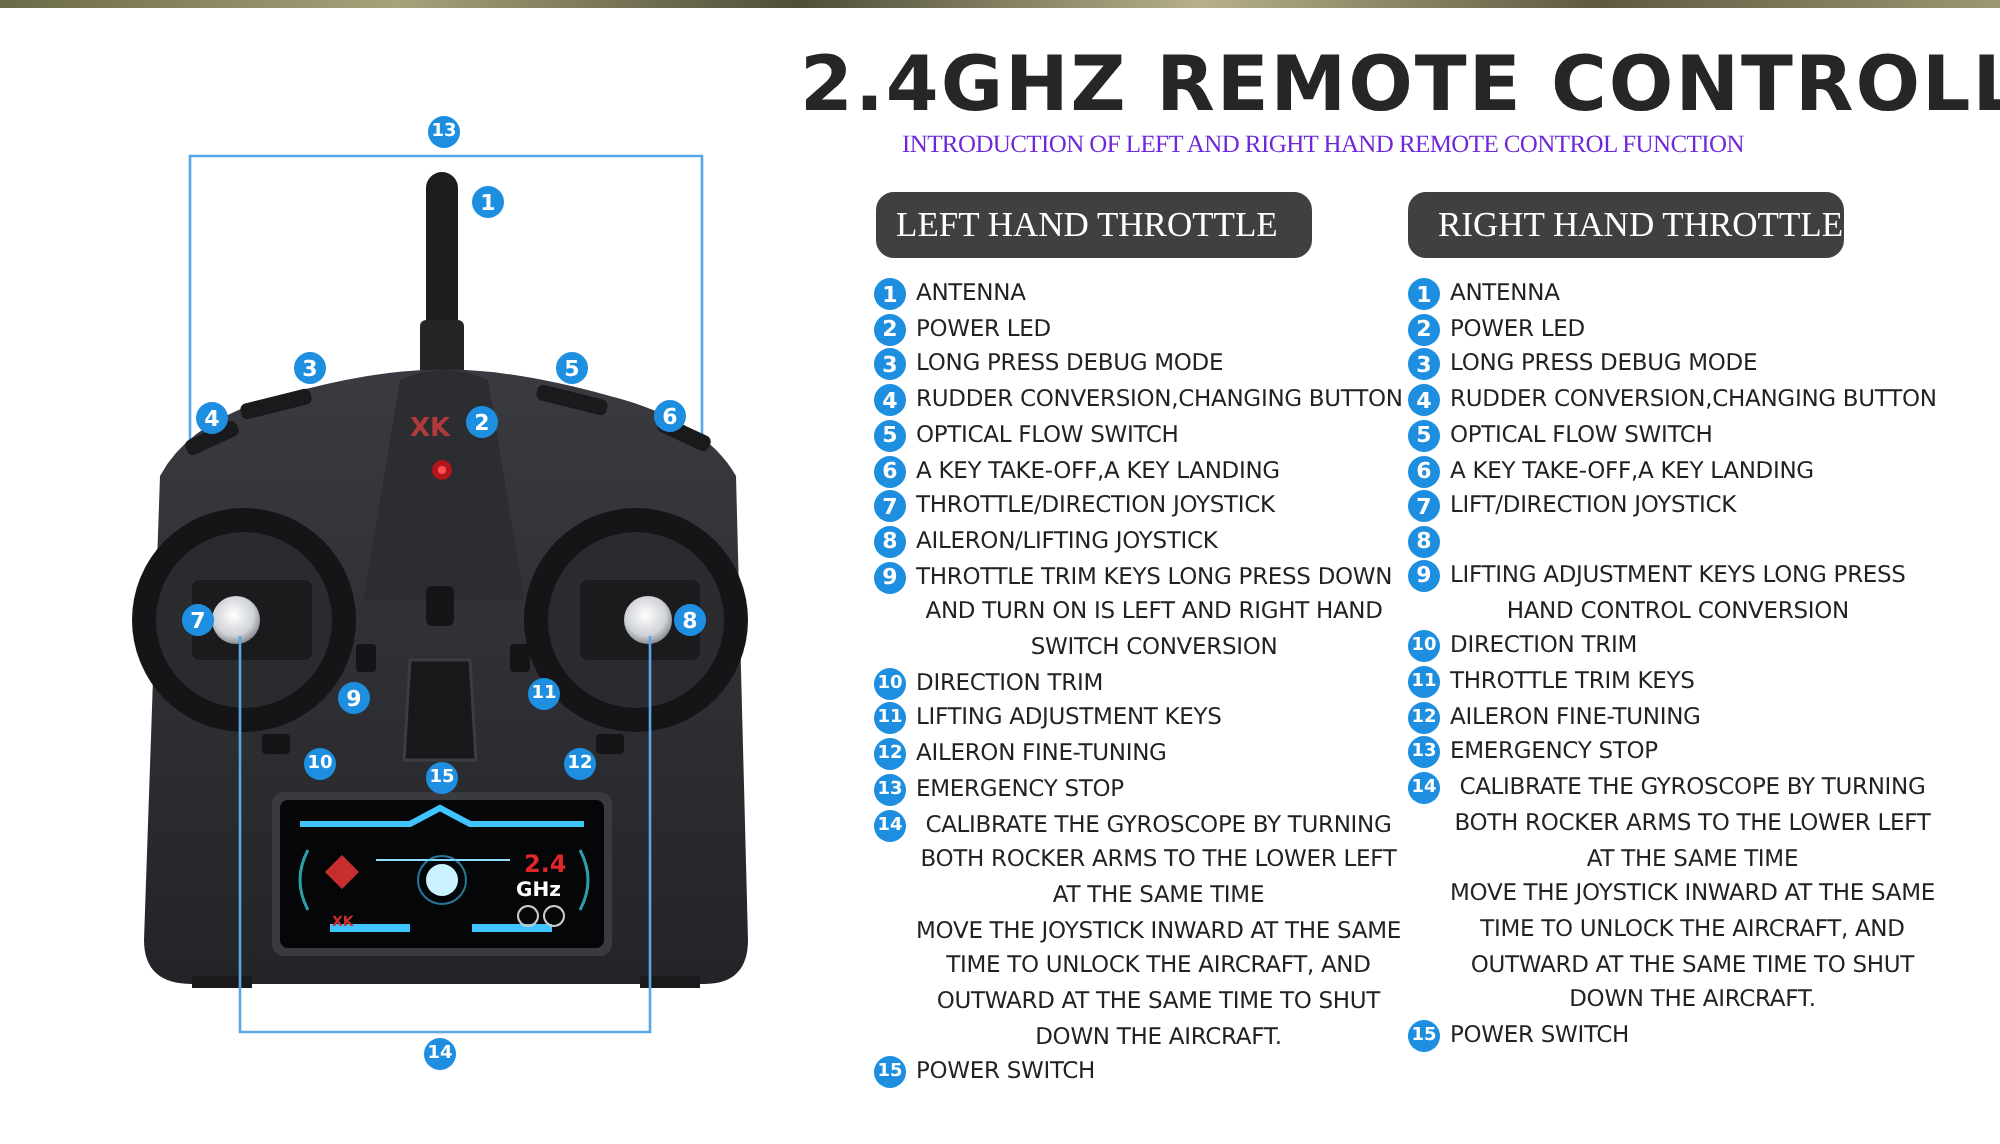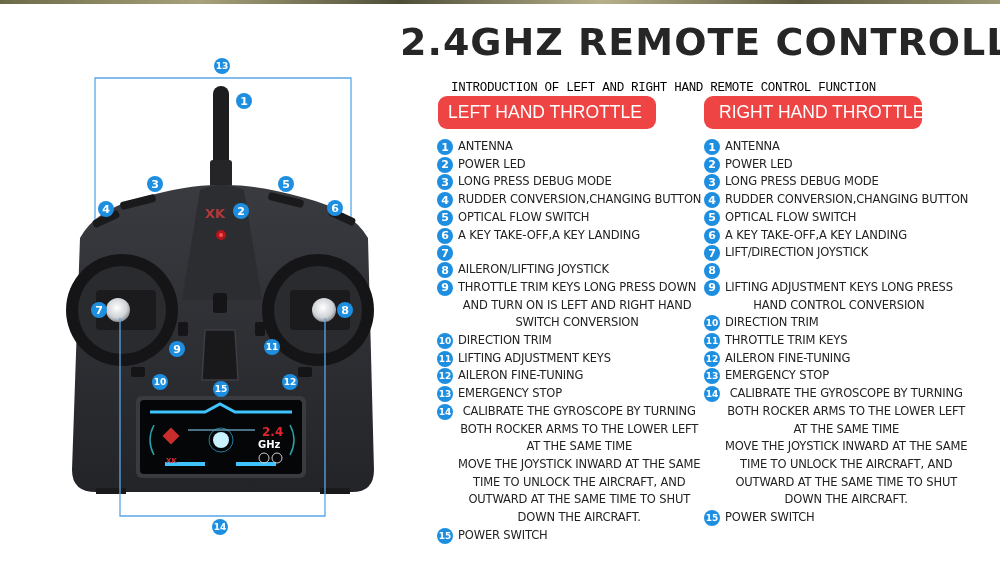--- a/index.html
+++ b/index.html
@@ -10,32 +10,32 @@
       position: absolute; left: 0; top: 0; width: 1000px; height: 4px;
       background: linear-gradient(90deg, #6b6a48 0%, #a7a27a 20%, #4e4d38 40%, #b6b08a 60%, #5d5a40 80%, #9c9874 100%);
     }
 
     .title {
       position: absolute; left: 400px; top: 20px; width: 570px;
       font-family: "DejaVu Sans", sans-serif; font-weight: bold;
       font-size: 38px; letter-spacing: 1px; color: #262626; white-space: nowrap;
     }
     .subtitle {
-      position: absolute; left: 451px; top: 81px;
-      font-family: Liberation Mono, monospace; font-size: 12.5px; color: #000000; white-space: nowrap;
+      position: absolute; left: 451px; top: 65px;
+      font-family: Liberation Serif, serif; font-size: 12.5px; color: #6d28d9; white-space: nowrap;
       letter-spacing: -0.3px;
     }
 
     .col { position: absolute; top: 96px; }
     .col.left { left: 437px; width: 262px; }
     .col.right { left: 704px; width: 290px; }
 
     .pill {
-      display: inline-block; background: #ef4444; color: #fff;
-      font-family: Liberation Sans, sans-serif; font-size: 17.5px;
+      display: inline-block; background: #404040; color: #fff;
+      font-family: Liberation Serif, serif; font-size: 17.5px;
       padding: 4px 10px 5px 10px; border-radius: 9px; white-space: nowrap;
       height: 33px; line-height: 24px;
     }
     .col.left .pill { width: 218px; margin-left: 1px; }
     .col.right .pill { width: 218px; margin-left: 0; padding-left: 15px; }
 
     .list { margin-top: 9px; list-style: none; }
     .item { display: flex; align-items: flex-start; }
     .badge {
       flex: 0 0 auto; width: 16px; height: 16px; border-radius: 50%;
@@ -191,20 +191,23 @@
         </div>
       </li>
       <li class="item">
         <span class="badge">6</span>
         <div class="lines">
           <span class="line">A KEY TAKE-OFF,A KEY LANDING</span>
         </div>
       </li>
       <li class="item">
         <span class="badge">7</span>
+        <div class="lines">
+          <span class="line">THROTTLE/DIRECTION JOYSTICK</span>
+        </div>
       </li>
       <li class="item">
         <span class="badge">8</span>
         <div class="lines">
           <span class="line">AILERON/LIFTING JOYSTICK</span>
         </div>
       </li>
       <li class="item">
         <span class="badge">9</span>
         <div class="lines">

